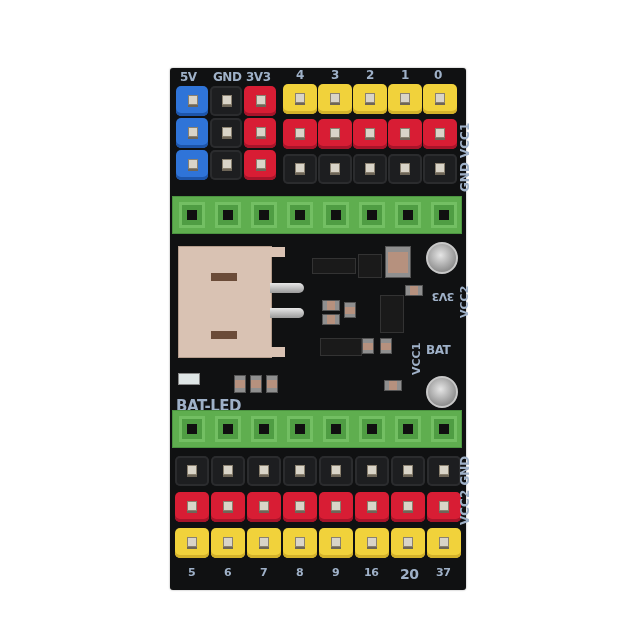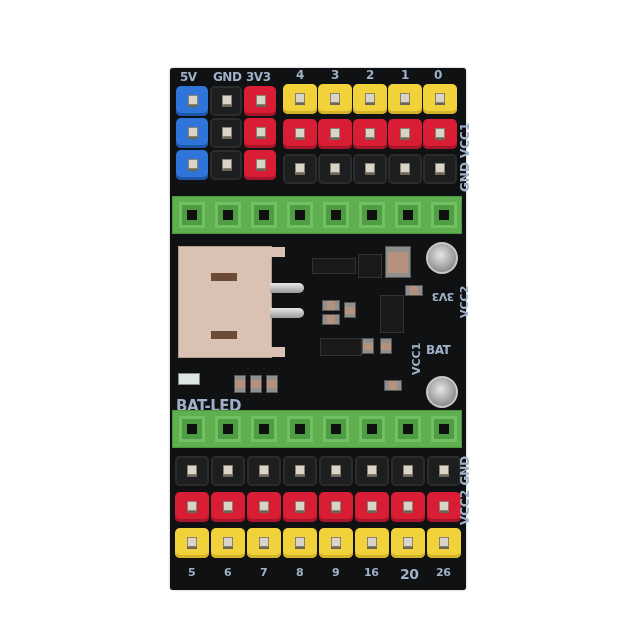--- a/index.html
+++ b/index.html
@@ -304,13 +304,13 @@
 
 <div class="vtext" style="left:458px;top:525px;transform:rotate(-90deg);">VCC2 GND</div>
 
 <div class="silk" style="left:188px;top:566px;font-size:11px;">5</div>
 <div class="silk" style="left:224px;top:566px;font-size:11px;">6</div>
 <div class="silk" style="left:260px;top:566px;font-size:11px;">7</div>
 <div class="silk" style="left:296px;top:566px;font-size:11px;">8</div>
 <div class="silk" style="left:332px;top:566px;font-size:11px;">9</div>
 <div class="silk" style="left:364px;top:566px;font-size:11px;">16</div>
 <div class="silk" style="left:400px;top:566px;font-size:14px;">20</div>
-<div class="silk" style="left:436px;top:566px;font-size:11px;">26</div>
+<div class="silk" style="left:436px;top:566px;font-size:11px;">37</div>
 
 </body></html>

